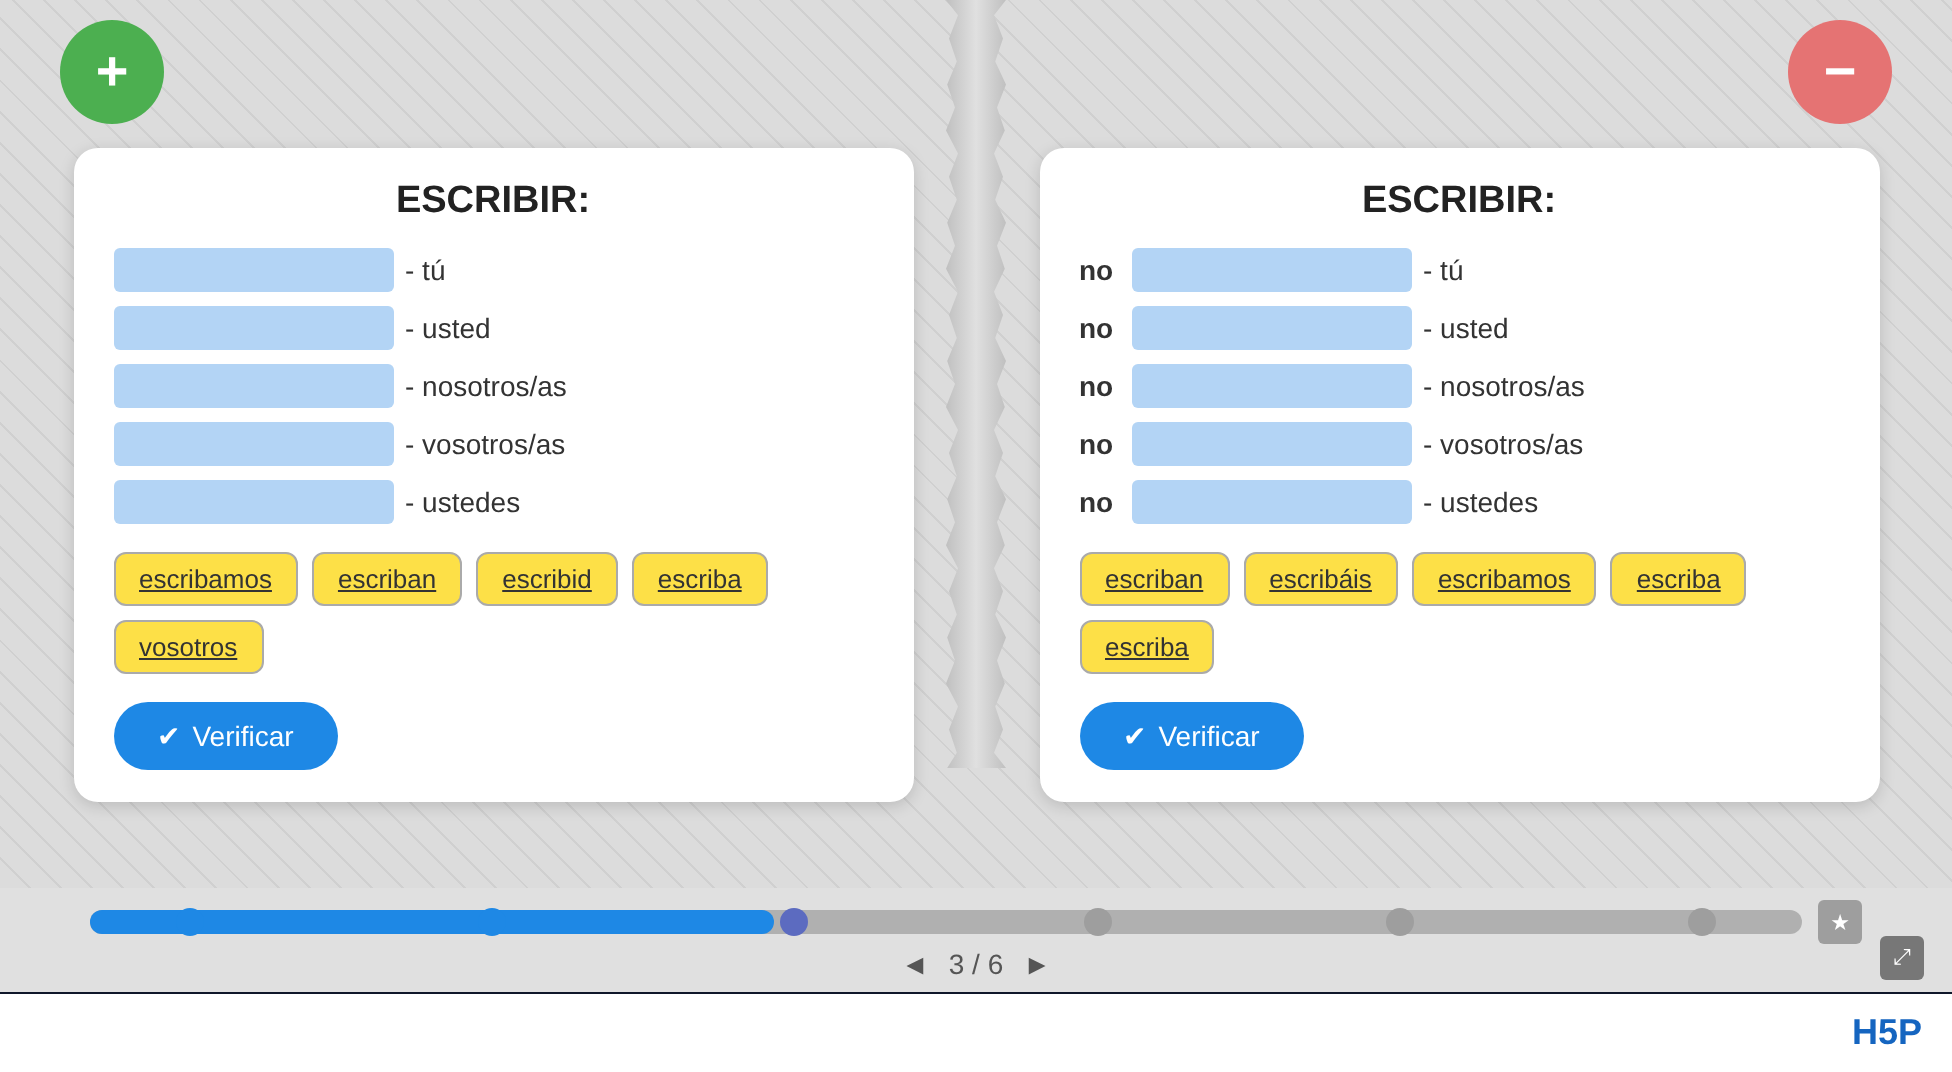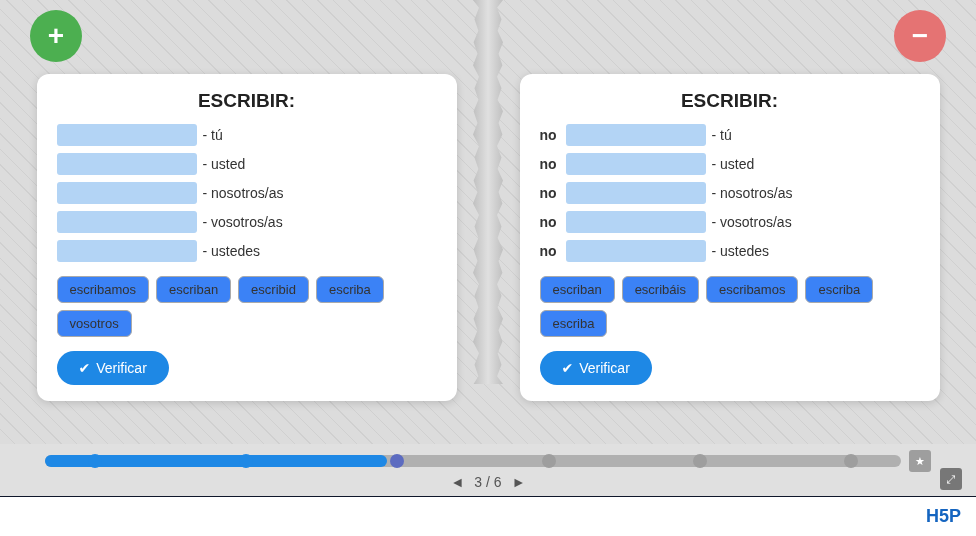--- a/index.html
+++ b/index.html
@@ -185,27 +185,28 @@
     
     .word-buttons {
       display: flex;
       flex-wrap: wrap;
       gap: 7px;
       margin-top: 14px;
       margin-bottom: 14px;
     }
 
     .word-btn {
-      background: #3b82f6;
+      background: #fde047;
       border: 1.5px solid #aaa;
       border-radius: 6px;
       padding: 5px 12px;
       font-size: 13px;
       cursor: pointer;
       color: #333;
+      text-decoration: underline;
     }
 
     
     .verify-btn {
       background: #1e88e5;
       color: white;
       border: none;
       border-radius: 20px;
       padding: 9px 22px;
       font-size: 14px;

